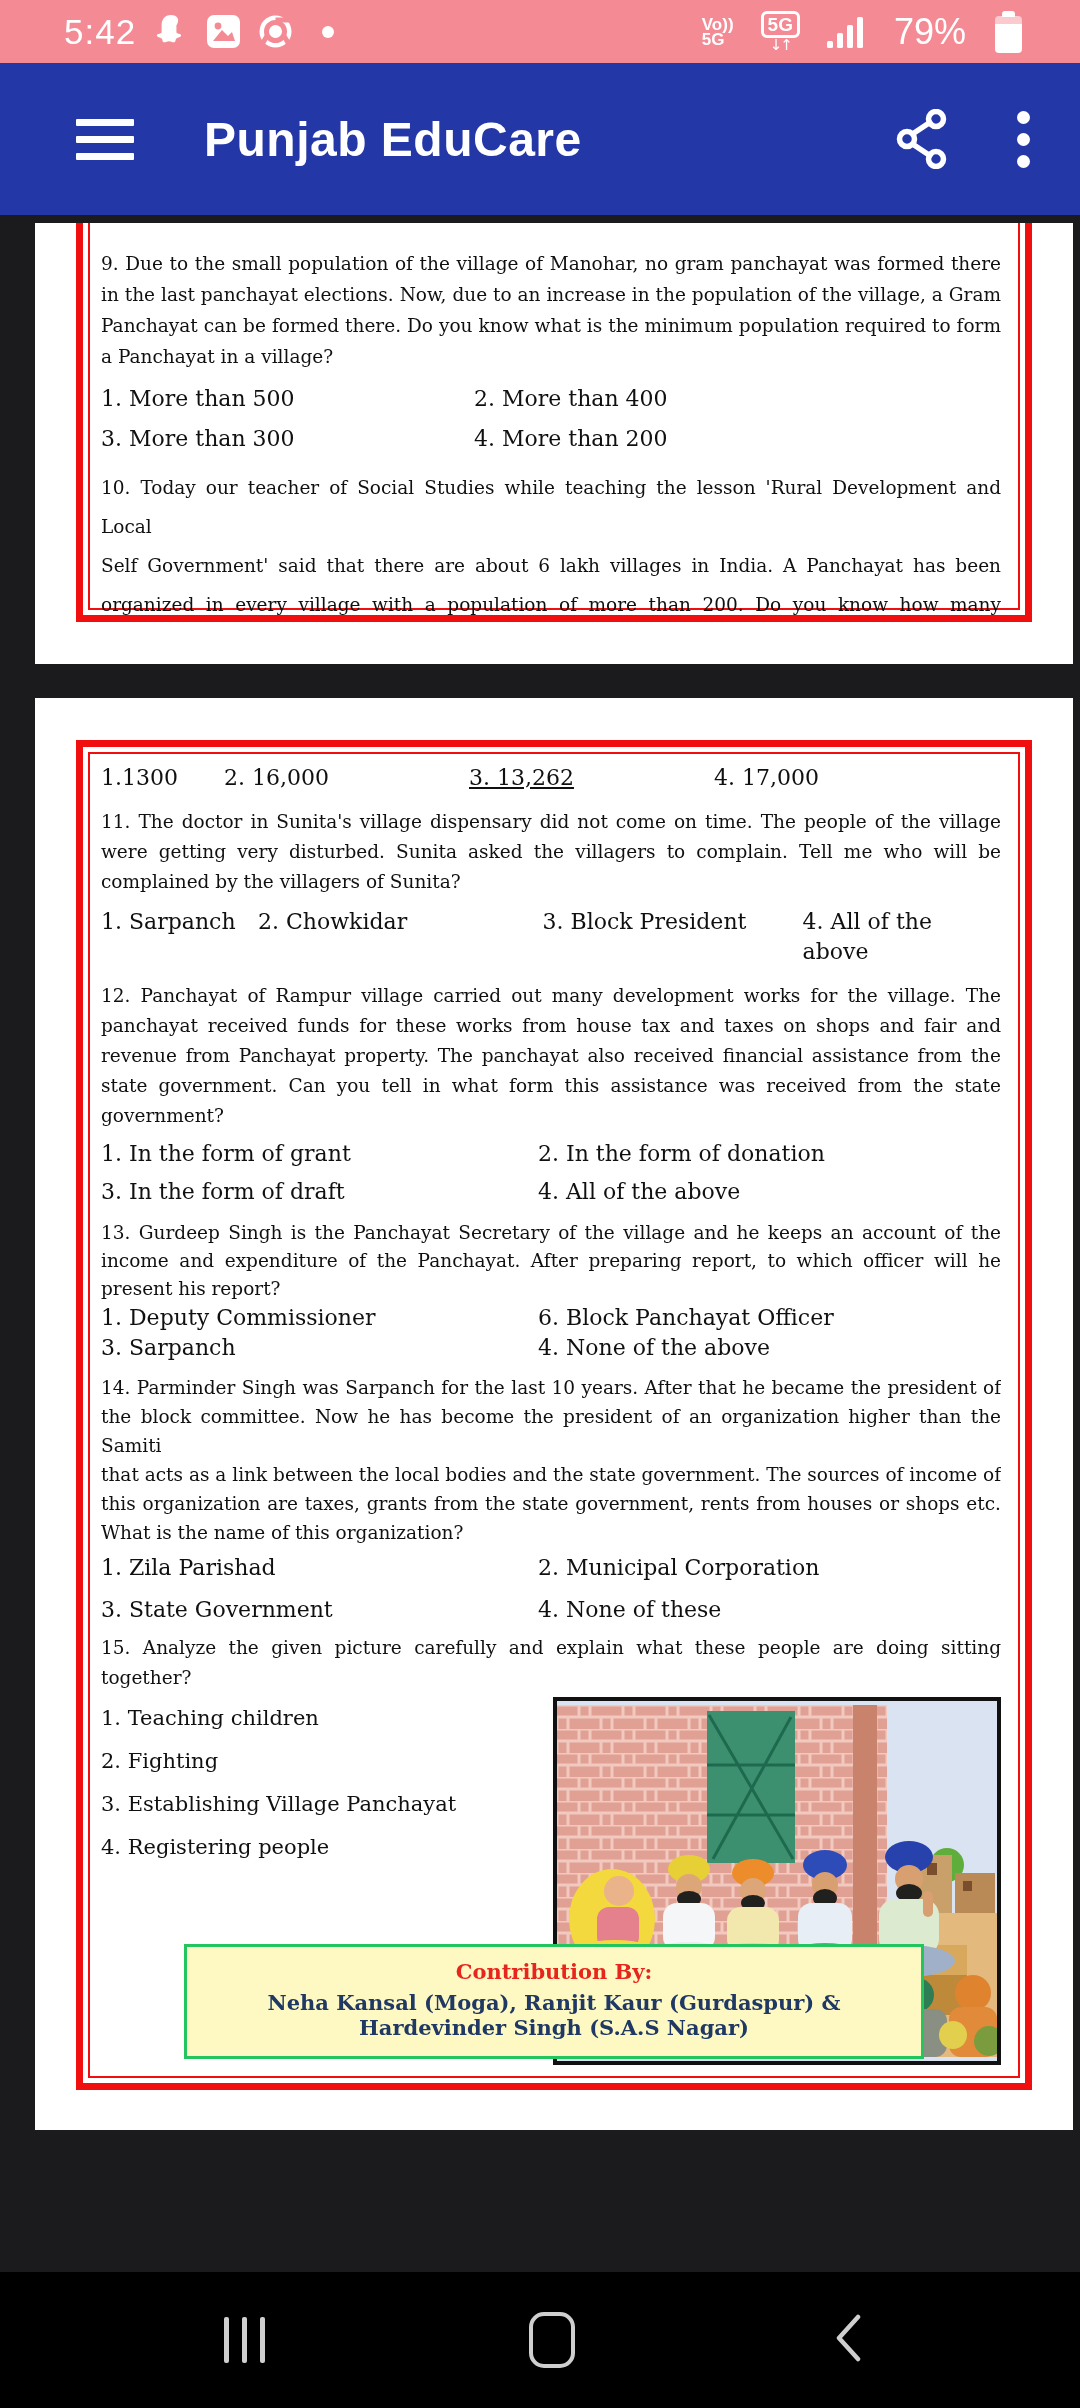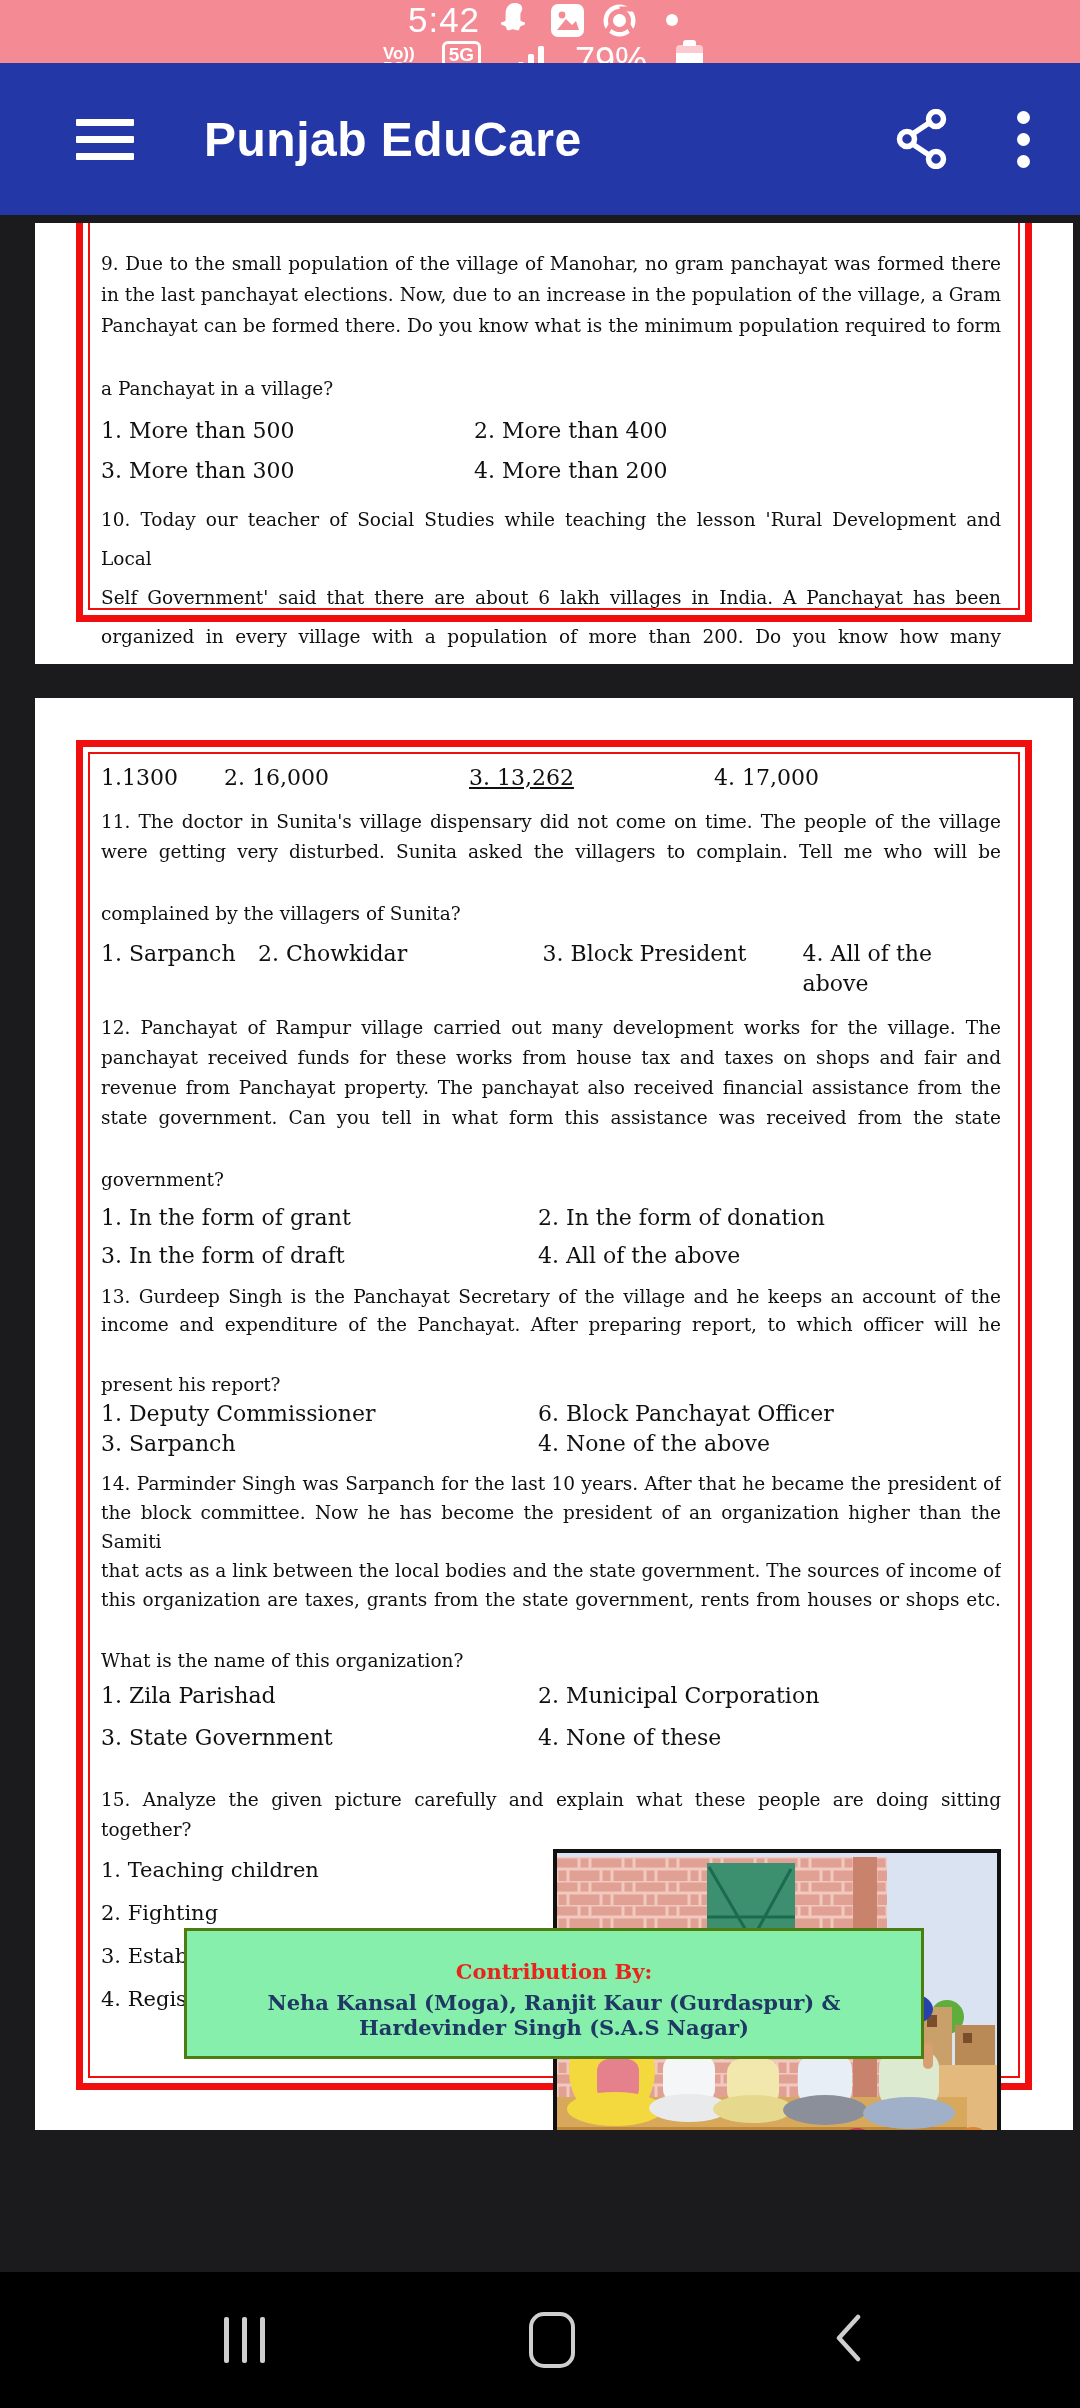--- a/index.html
+++ b/index.html
@@ -3,21 +3,21 @@
 <meta charset="utf-8">
 <style>
   * { margin:0; padding:0; box-sizing:border-box; }
   html,body { background:#000; }
   .screen { position:relative; width:1080px; height:2408px; overflow:hidden;
             background:#1c1c1e; font-family:"DejaVu Serif", serif; }
 
   
   .status-bar { position:absolute; top:0; left:0; right:0; height:63px; background:#F48A94;
                 display:flex; align-items:center; justify-content:space-between;
-                padding:0 58px 0 64px; color:#fff;flex-direction:column; }
+                padding:0 58px 0 64px; color:#fff; }
   .sb-left { display:flex; align-items:center; gap:17px; }
   .sb-time { font-family:"Liberation Sans", sans-serif; font-size:35px; letter-spacing:1px; }
   .sb-dot  { width:12px; height:12px; border-radius:50%; background:#fff; margin-left:12px; }
   .sb-right { display:flex; align-items:center; gap:27px; }
   .volte { font-family:"Liberation Sans", sans-serif; font-weight:bold; font-size:17px;
            line-height:15px; text-align:left; }
   .badge5g { display:flex; flex-direction:column; align-items:center; }
   .badge5g .badge { font-family:"Liberation Sans", sans-serif; font-weight:bold; font-size:19px;
                     line-height:21px; border:3px solid #fff; border-radius:6px; padding:0 4px; }
   .badge5g .arrows { font-family:"DejaVu Sans", sans-serif; font-size:15px; line-height:14px; letter-spacing:-2px; }
@@ -44,21 +44,21 @@
   .page { position:relative; margin-left:35px; width:1038px; background:#fff; overflow:hidden; }
   .page1 { margin-top:8px; height:441px; }
   .page2 { margin-top:34px; height:1432px; }
   .frame { position:absolute; left:41px; width:956px; border:7px solid #f10e0e;
            box-shadow: inset 0 0 0 5px #ffffff, inset 0 0 0 7px #f10e0e; }
   .frame1 { top:-26px; height:425px; padding:44px 24px 0 18px; }
   .frame2 { top:42px; height:1350px; padding:16px 24px 0 18px; }
 
   .para { font-size:18.5px; color:#101010; }
   .para .ln { line-height:30px; text-align:justify; text-align-last:justify; overflow:hidden; }
-  .para .ln.end { text-align-last:left;margin-top:32px; }
+  .para .ln.end { text-align-last:left; }
   .lh31 .ln { line-height:31px; }
   .lh38 .ln { line-height:39px; }
   .lh28 .ln { line-height:28px; }
   .lh29 .ln { line-height:29px; }
 
   .opts { display:flex; font-size:22px; line-height:30px; color:#101010; }
   .q9-row .o:nth-child(1) { width:373px; }
   .carry-row .o:nth-child(1){ width:123px; }
   .carry-row .o:nth-child(2){ width:245px; }
   .carry-row .o:nth-child(3){ width:245px;text-decoration:underline; }
@@ -66,21 +66,21 @@
   .q11-row .o:nth-child(2){ width:290px; }
   .q11-row .o:nth-child(3){ width:265px; }
   .two-col .o:nth-child(1){ width:437px; }
 
   .q15-flex { display:flex; margin-top:4px; }
   .q15-col { width:470px; }
   .q15-col .q15-opt { font-size:21px; line-height:43px; color:#101010; }
   .figure { width:448px; height:368px; border:4px solid #111; background:#d9e3f1; }
 
   .contrib { position:absolute; left:50%; transform:translateX(-50%); bottom:24px; width:740px;
-             border:3px solid #4d7c0f; text-align:center; padding:28px 8px 16px; background:#86efac; }
+             border:3px solid #22c55e; text-align:center; padding:12px 8px 16px; background:#fef9c3; }
   .contrib .c-head { font-size:21px; font-weight:bold; color:#e8251c; }
   .contrib .c-names { font-size:21px; font-weight:bold; color:#1f3864; margin-top:6px; }
 
   
   .nav-bar { position:absolute; bottom:0; left:0; right:0; height:136px; background:#000;
              display:flex; align-items:center; justify-content:space-between; padding:0 212px 0 214px; }
   .recents { display:flex; gap:13px; padding:10px; }
   .recents i { width:5px; height:46px; background:#cfcfcf; border-radius:2px; }
   .home { width:46px; height:56px; border:4.5px solid #cfcfcf; border-radius:15px; }
   .back { padding:6px; }

